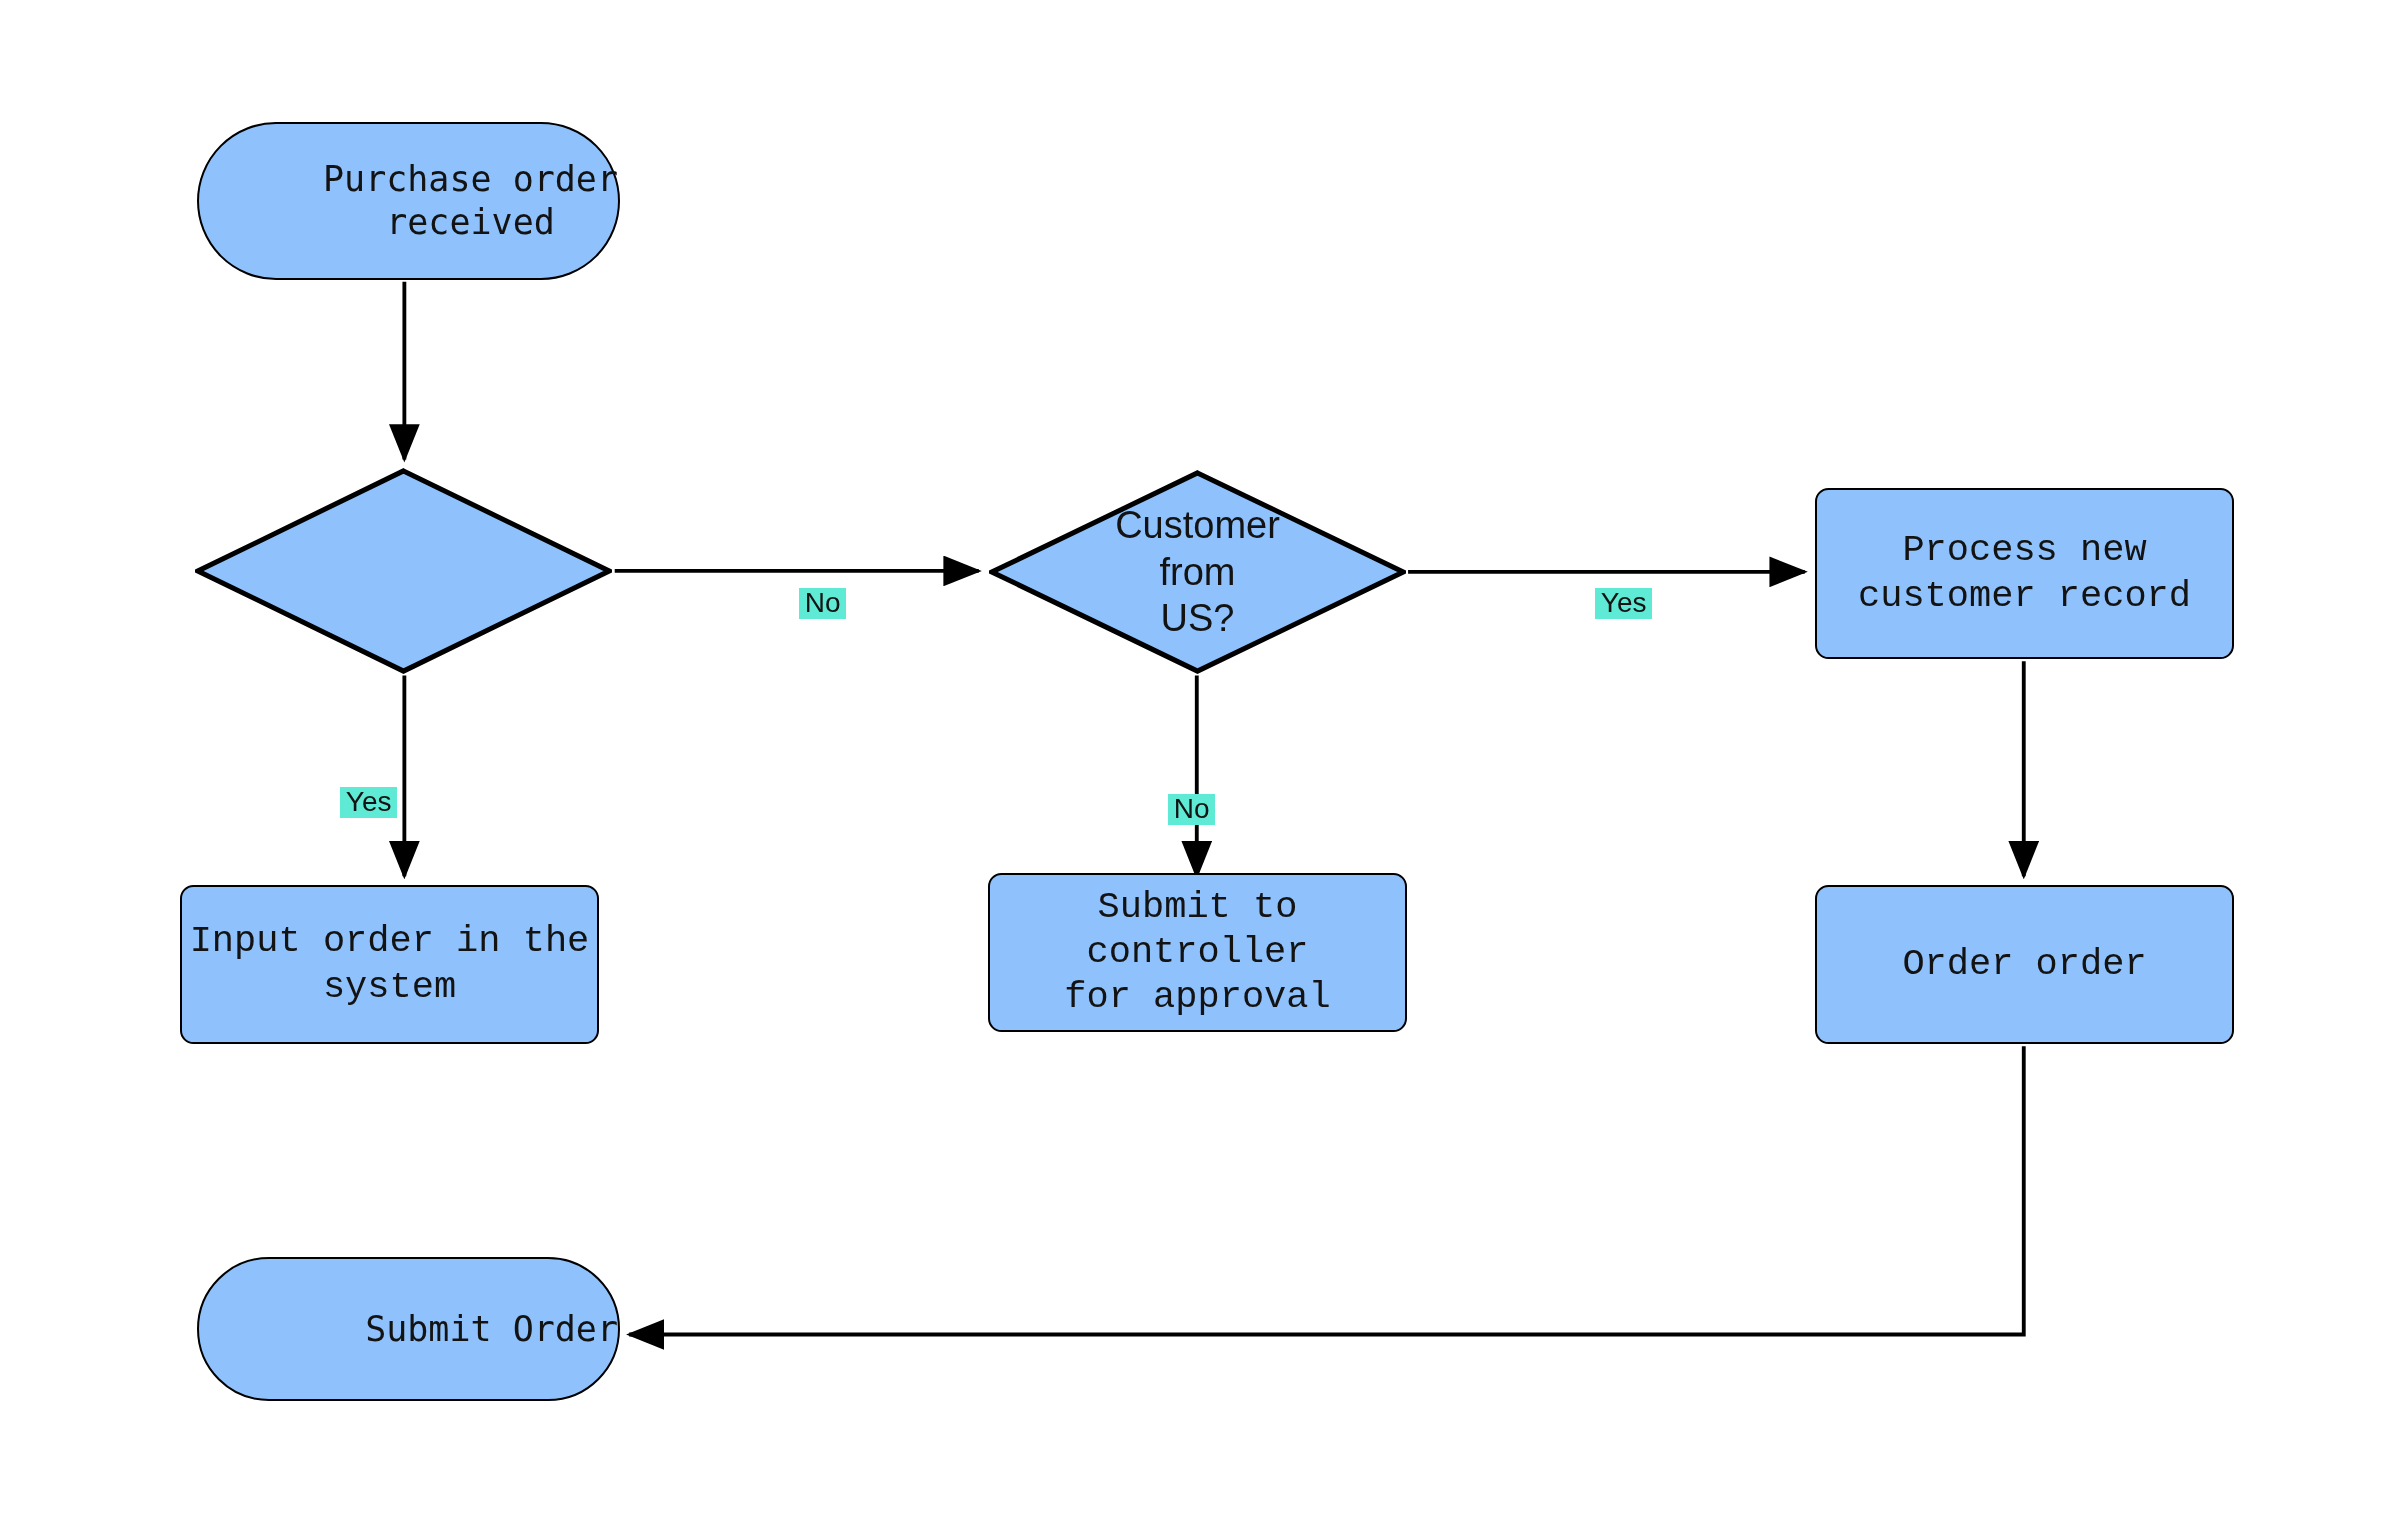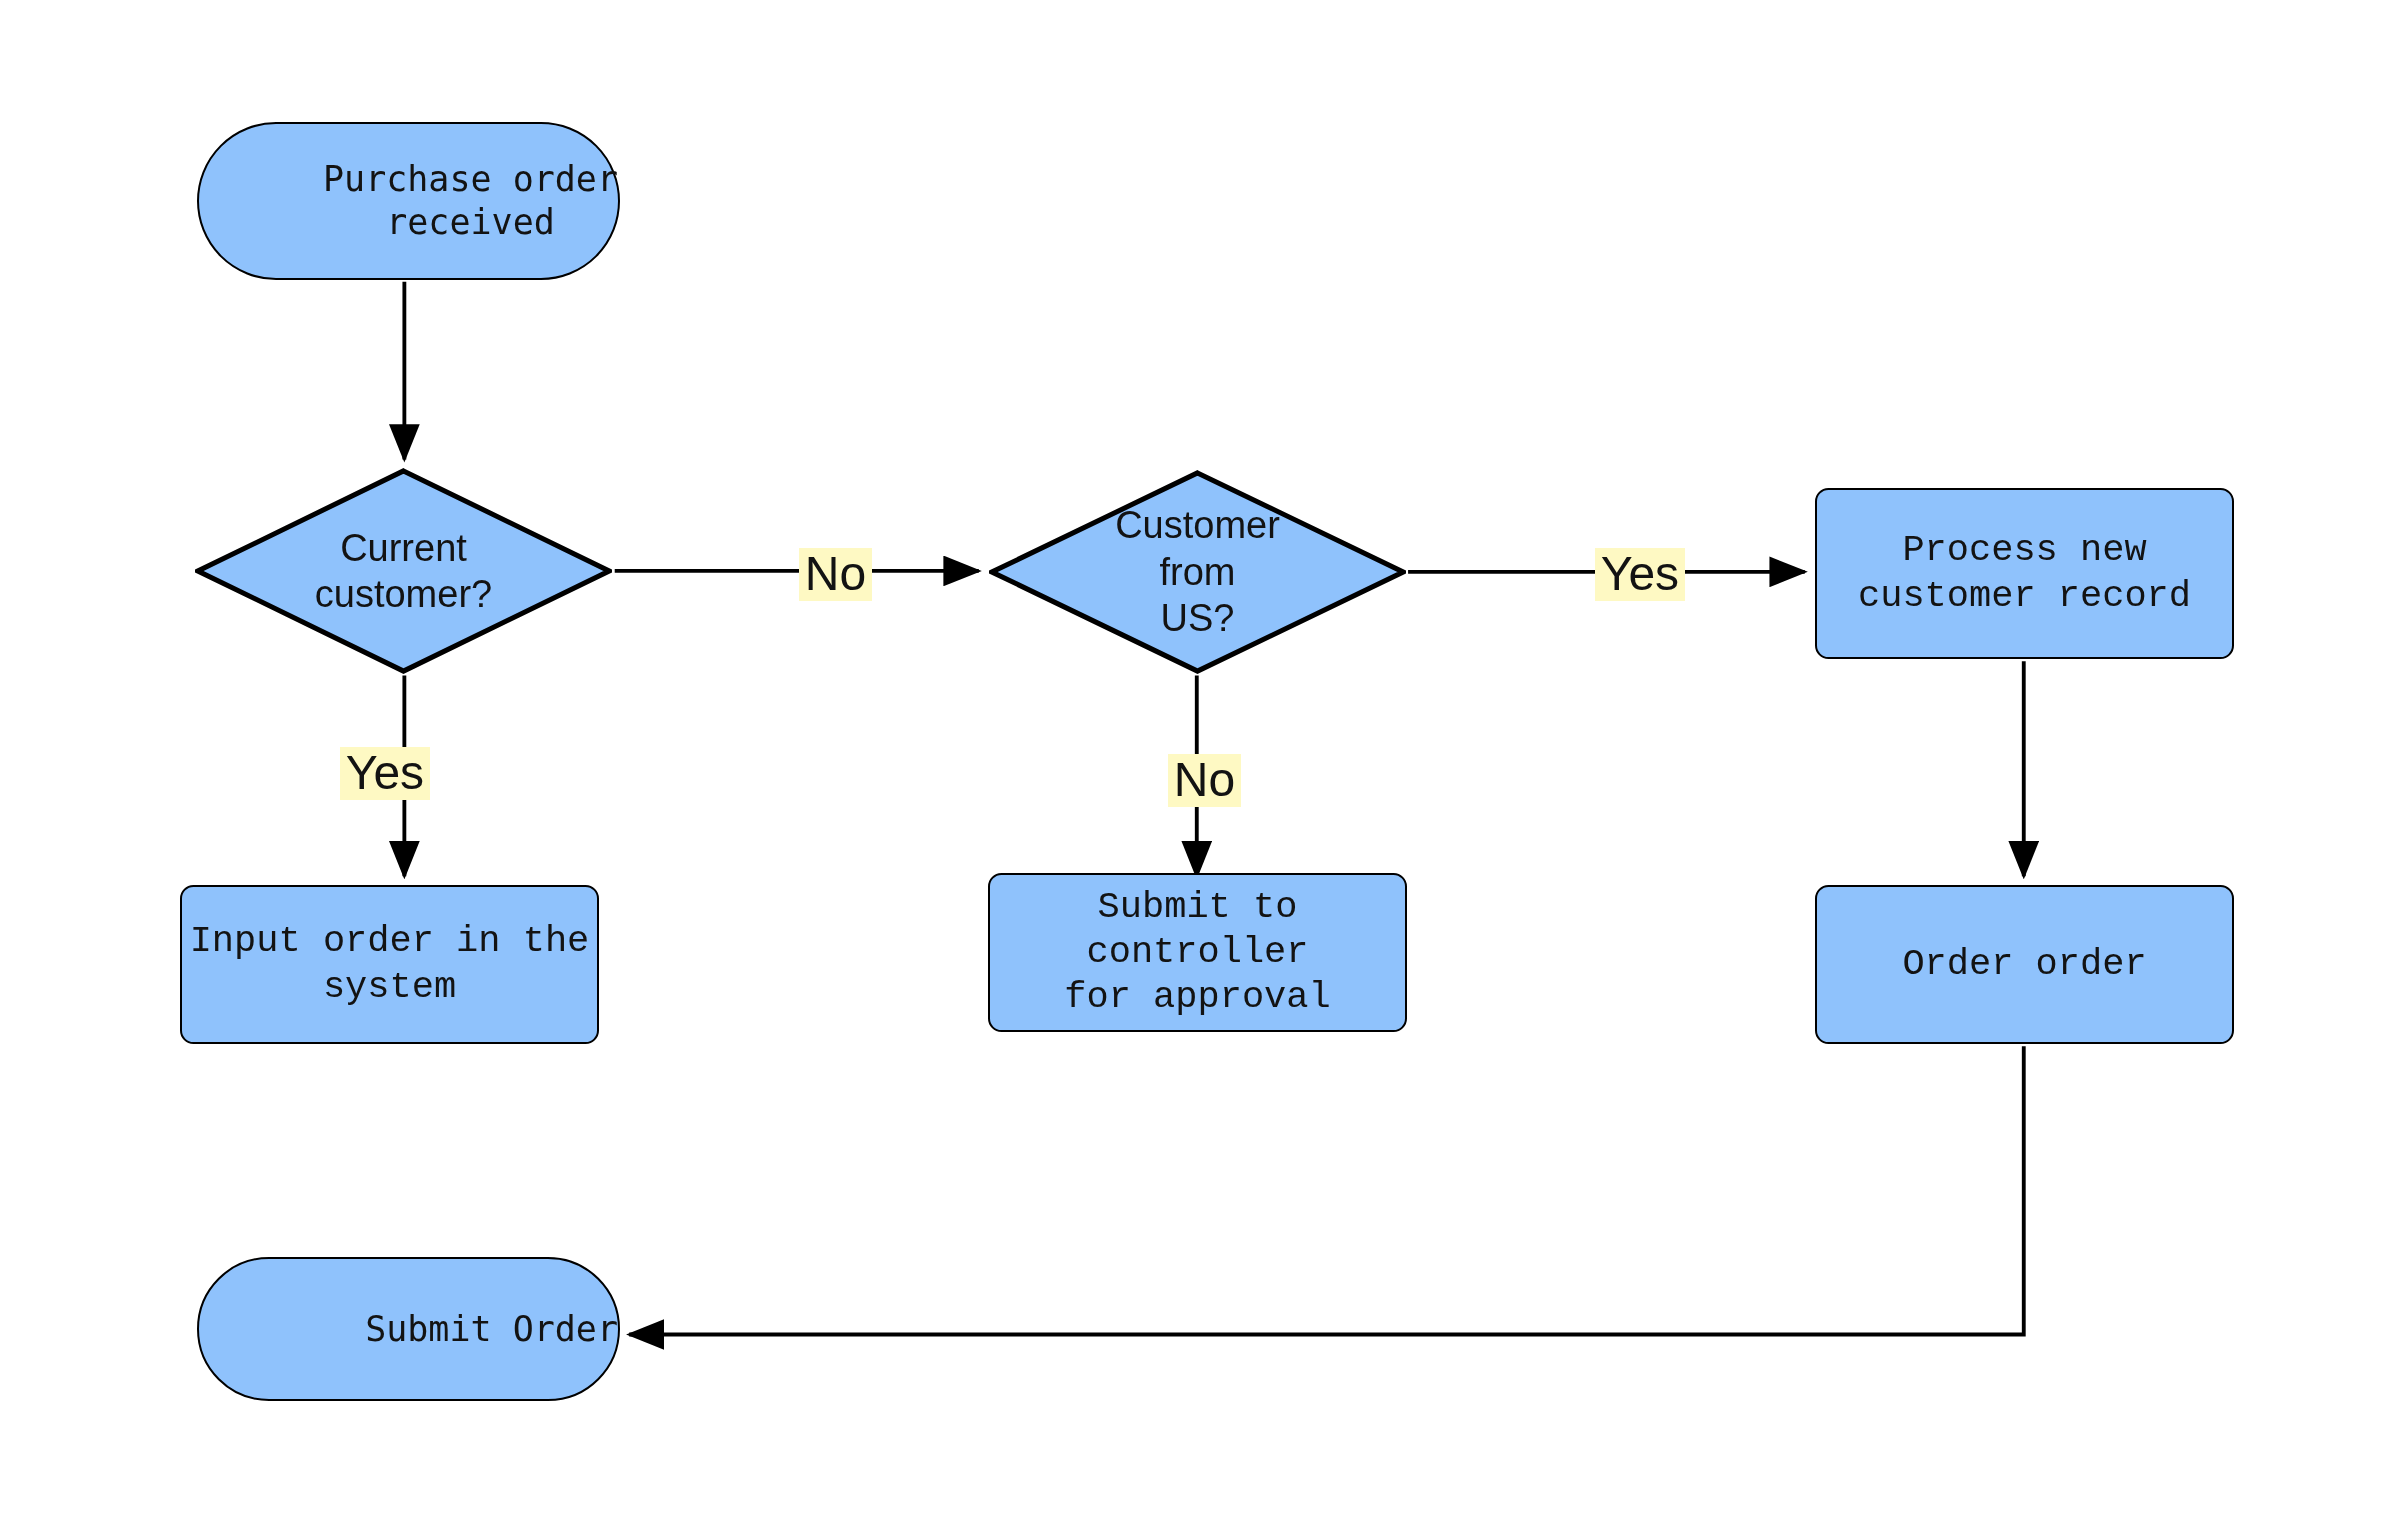--- a/index.html
+++ b/index.html
@@ -68,27 +68,28 @@
     height: 100%;
     z-index: 0;
   }
   .n-decision .label {
     position: relative;
     z-index: 1;
   }
   .edge-label {
     position: absolute;
     font-family: "Liberation Sans", sans-serif;
-    font-size: 48px;
+    font-size: 28px;
     color: #131313;
-    background: #fef9c3;
+    background: #5eead4;
     padding: 0 5.8px;
     white-space: nowrap;
     z-index: 4;
     line-height: 1.1;
+    margin-top: 40px;
   }
 </style>
 </head>
 <body>
 
 <div id="canvas">
 
   <svg id="edges" viewBox="0 0 2506 1588">
     <defs>
       <marker id="arrow" markerWidth="10" markerHeight="8" refX="9.2" refY="4" orient="auto" markerUnits="strokeWidth">
@@ -113,22 +114,20 @@
 
   <div class="node n-terminal" style="left:197px; top:122px; width:423px; height:158px;">
     <span class="label">Purchase  order
 received</span>
   </div>
 
   <div class="node n-decision" style="left:195px; top:468px; width:417px; height:206px;">
     <svg class="diamond-shape" viewBox="0 0 434 214" preserveAspectRatio="none">
       <polygon points="217,3 431,107 217,211 3,107" fill="#8fc2fc" stroke="#000000" stroke-width="5" vector-effect="non-scaling-stroke"></polygon>
     </svg>
-    <span class="label">Current
-customer?</span>
   </div>
 
   <div class="node n-decision" style="left:989px; top:470px; width:417px; height:204px;">
     <svg class="diamond-shape" viewBox="0 0 434 212" preserveAspectRatio="none">
       <polygon points="217,3 431,106 217,209 3,106" fill="#8fc2fc" stroke="#000000" stroke-width="5" vector-effect="non-scaling-stroke"></polygon>
     </svg>
     <span class="label">Customer
 from
 US?</span>
   </div>

